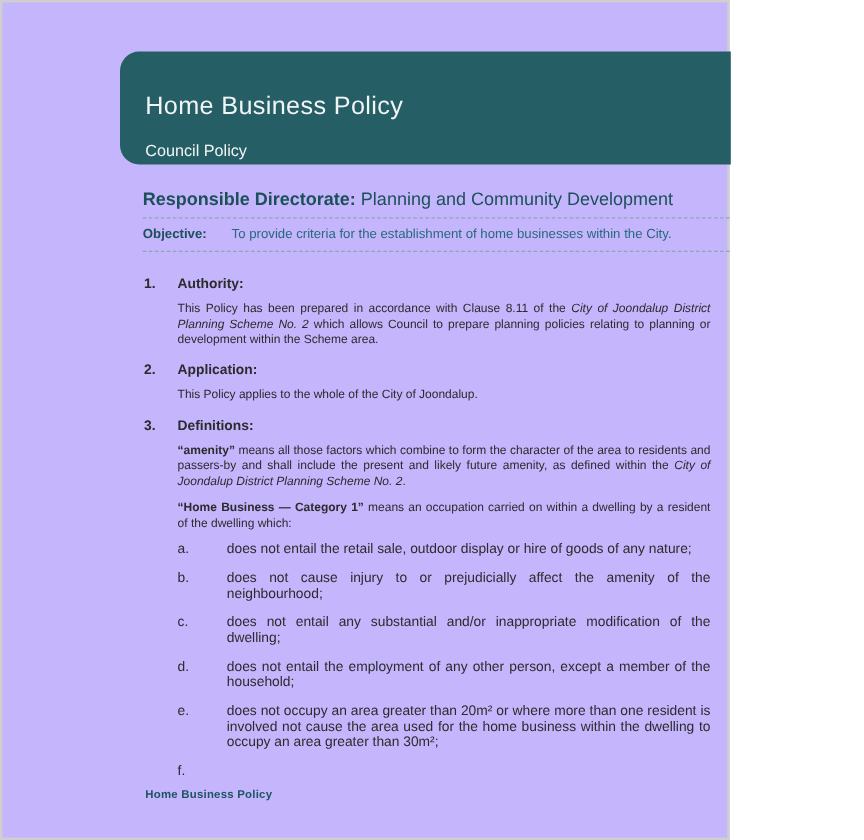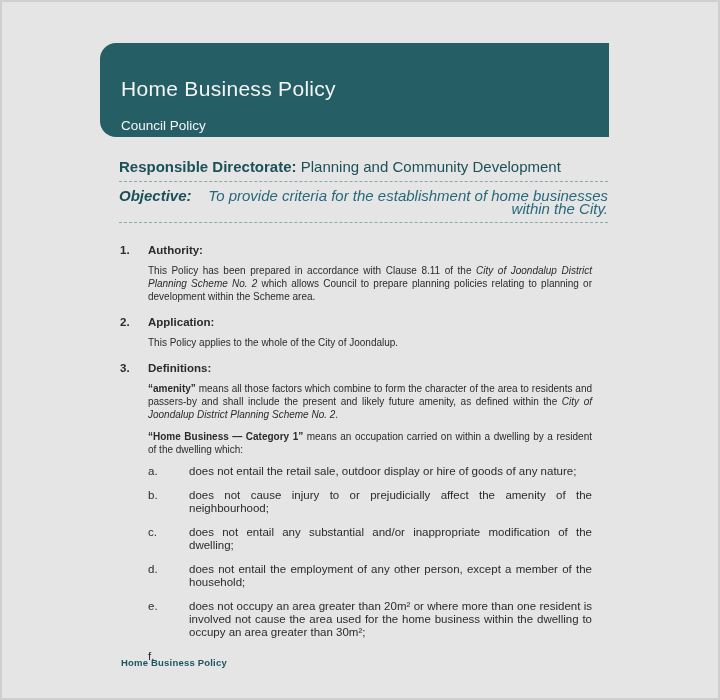--- a/index.html
+++ b/index.html
@@ -4,23 +4,23 @@
 <style>
   html, body { margin: 0; padding: 0; }
   body {
     width: 720px; height: 700px;
     background: #ffffff;
     font-family: "Liberation Sans", sans-serif;
     overflow: hidden;
   }
   .page {
     box-sizing: border-box;
-    width: 720px; height: 700px;
+    width: 608px; height: 700px;
     border: 2px solid var(--page-border, #cfcfcf);
-    background: #e5e5e5;
+    background: #c4b5fd;
     position: relative;
   }
   
   .banner {
     box-sizing: border-box;
     margin: 41px 0 0 98px;
     width: 509px; height: 94px;
     background: var(--banner-bg, #265e66);
     border-radius: 16px 0 0 16px;
     padding: 34px 0 0 21px;
@@ -50,24 +50,23 @@
     color: var(--heading-teal, #1c5059);
   }
   .directorate .dir-label { font-weight: bold; }
   .rule {
     border: none;
     border-top: 1px dashed var(--divider, #8aa9ae);
     height: 0; margin: 6px 0 0 0;
   }
   .objective-row {
     display: flex;
-    font-size: 15px;
+    font-size: 11px;
     margin: 7px 0 7px 0;
     line-height: 13px;
-    font-style: italic;
   }
   .obj-label {
     flex: none; width: 74px;
     font-weight: bold;
     color: var(--heading-teal, #1c5059);
   }
   .obj-text { color: var(--objective-text, #27697a); text-align: right; }
   #sections { margin-top: 21px; }
   .sec-head {
     display: flex;

